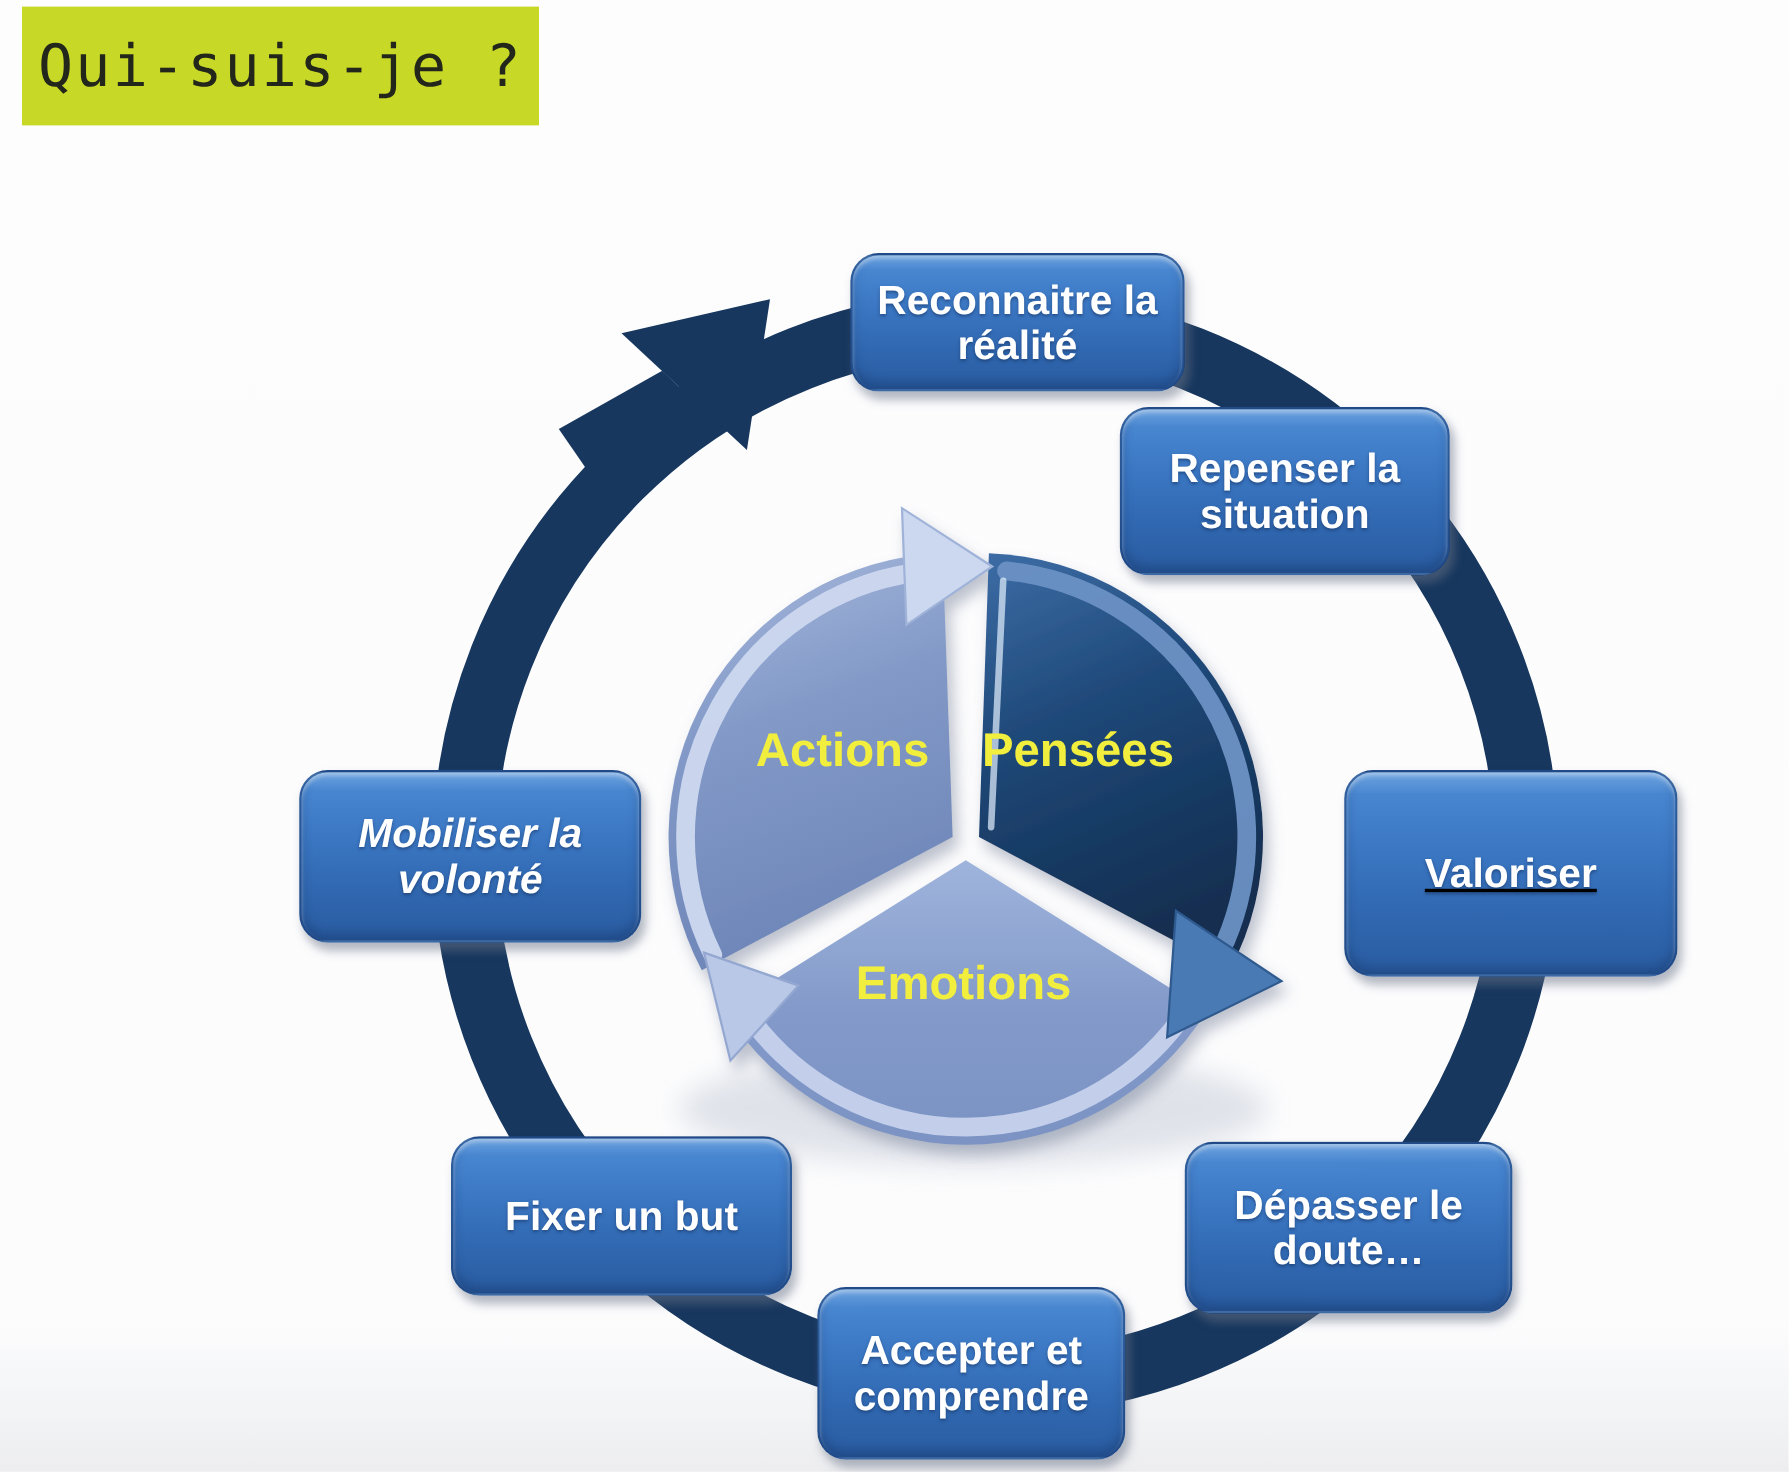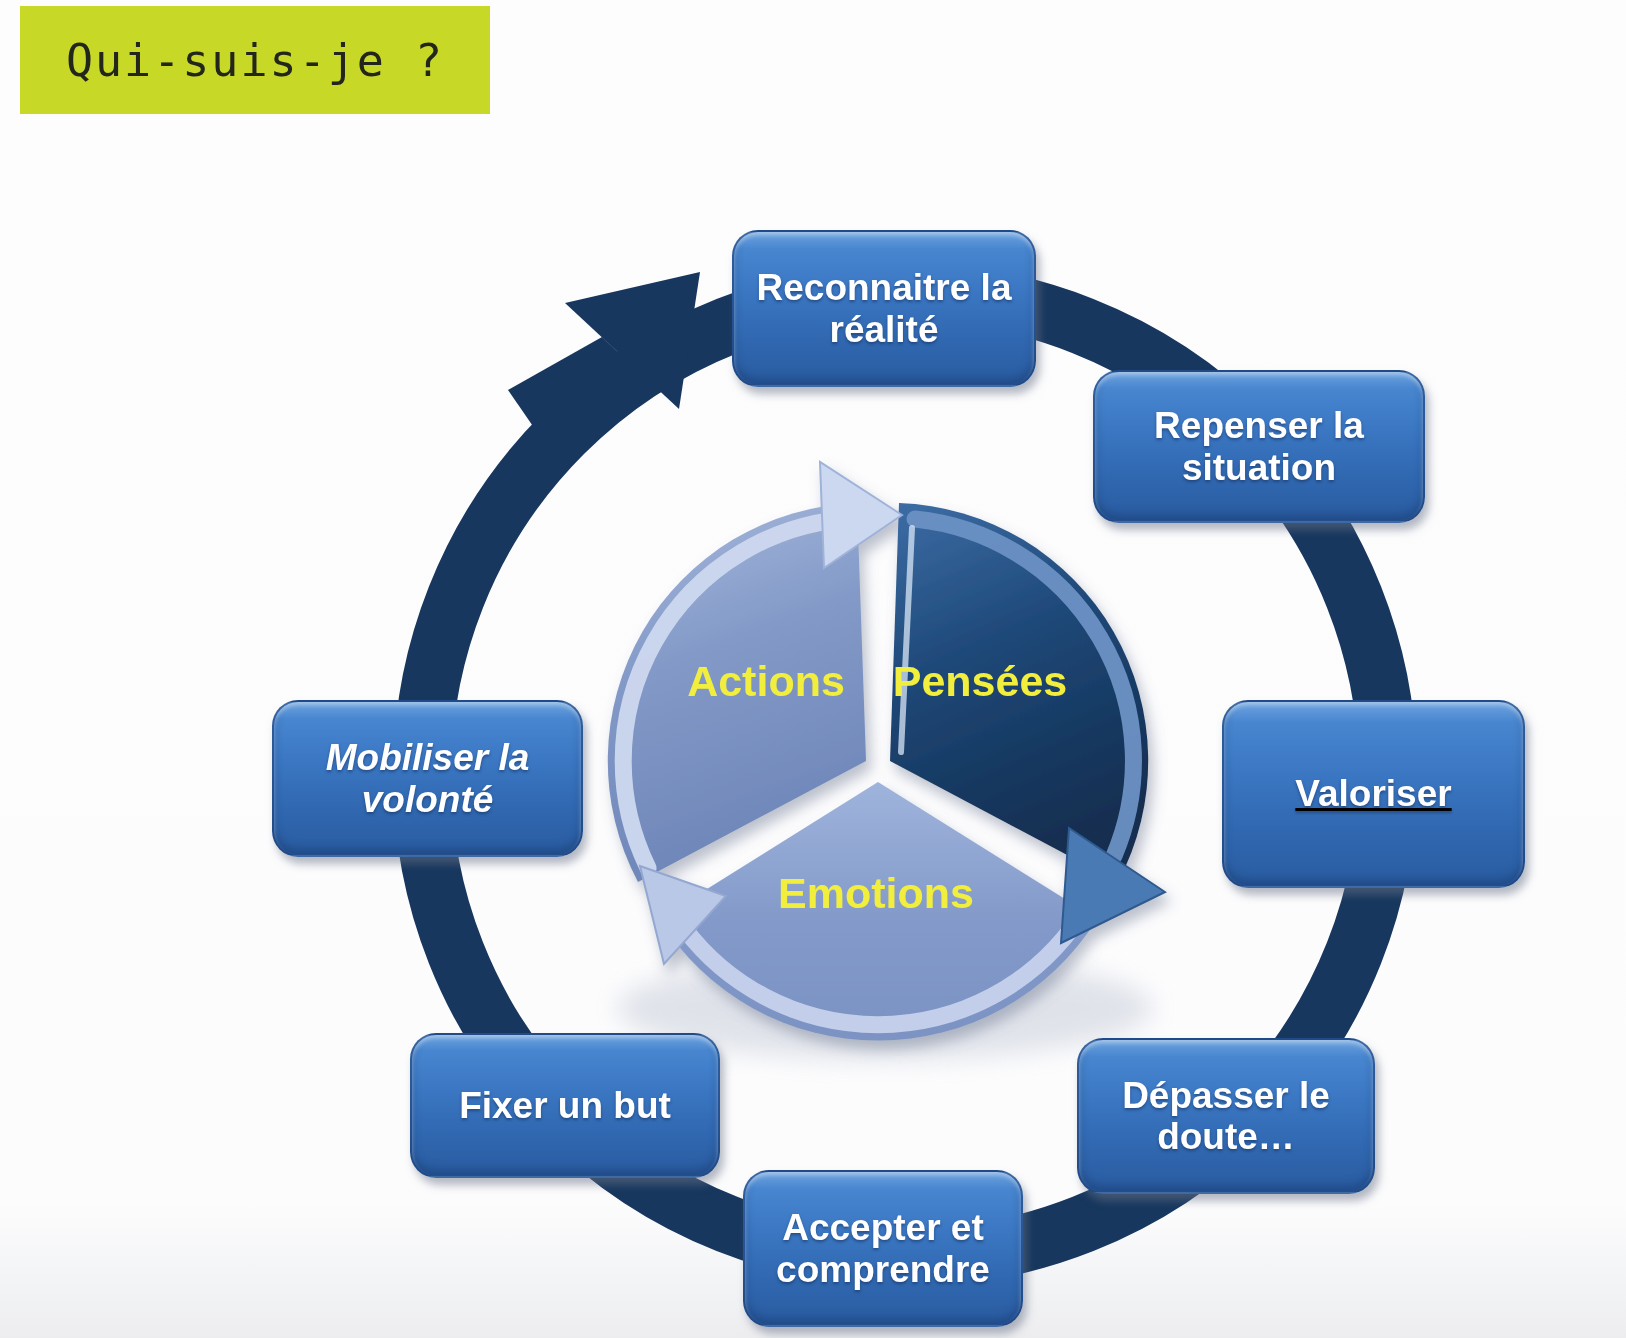--- a/index.html
+++ b/index.html
@@ -10,21 +10,21 @@
   }
   .stage{position:absolute;inset:0;}
   .diagram-svg{position:absolute;left:0;top:0;z-index:1;}
   .title-highlight{
     position:absolute;left:20px;top:6px;width:470px;height:108px;z-index:5;
     background:#c8d827;
     display:flex;align-items:center;justify-content:center;
   }
   .title-highlight span{
     font-family:"DejaVu Sans Mono","Liberation Mono",monospace;
-    font-size:45px;color:#23261a;letter-spacing:2px;white-space:pre;
+    font-size:53px;color:#23261a;letter-spacing:2px;white-space:pre;
   }
   .cycle-box{
     position:absolute;z-index:3;box-sizing:border-box;
     border-radius:26px;
     border:2px solid rgba(25,60,115,.55);
     background:linear-gradient(180deg,#6ea4e0 0%,#4886d0 11%,#3b77c3 38%,#2f66ae 74%,#2a5c a1 100%);
     background:linear-gradient(180deg,#6ea4e0 0%,#4886d0 11%,#3b77c3 38%,#2f66ae 74%,#2a5ca1 100%);
     box-shadow:4px 7px 9px rgba(105,115,135,.5),
                inset 0 3px 4px rgba(255,255,255,.4),
                inset 0 -6px 10px rgba(15,40,85,.35);
@@ -96,24 +96,24 @@
       <polygon points="902,515 820,462 824,568" fill="#ccd8f0" stroke="#9fb2d8" stroke-width="2"></polygon>
       <polygon points="1061,943 1165,892 1069,828" fill="#4a7ab3" stroke="#2e5a8f" stroke-width="2"></polygon>
       <polygon points="640,866 726,896 664,964" fill="#b9c8e7" stroke="#93a7d0" stroke-width="2"></polygon>
     </g>
 
     <text class="pie-label" x="766" y="696" text-anchor="middle" fill="#f2ee3e">Actions</text>
     <text class="pie-label" x="980" y="696" text-anchor="middle" fill="#f2ee3e">Pensées</text>
     <text class="pie-label" x="876" y="908" text-anchor="middle" fill="#f2ee3e">Emotions</text>
   </svg>
 
-  <div class="cycle-box" style="left:732px;top:230px;width:304px;height:157px;">
+  <div class="cycle-box" style="left:773px;top:230px;width:304px;height:126px;">
     <span>Reconnaitre la réalité</span>
   </div>
-  <div class="cycle-box" style="left:1093px;top:370px;width:332px;height:153px;">
+  <div class="cycle-box" style="left:1018px;top:370px;width:300px;height:153px;">
     <span>Repenser la situation</span>
   </div>
   <div class="cycle-box" style="left:1222px;top:700px;width:303px;height:188px;text-decoration:underline;">
     <span>Valoriser</span>
   </div>
   <div class="cycle-box" style="left:1077px;top:1038px;width:298px;height:156px;">
     <span>Dépasser le doute…</span>
   </div>
   <div class="cycle-box" style="left:743px;top:1170px;width:280px;height:157px;">
     <span>Accepter et comprendre</span>

